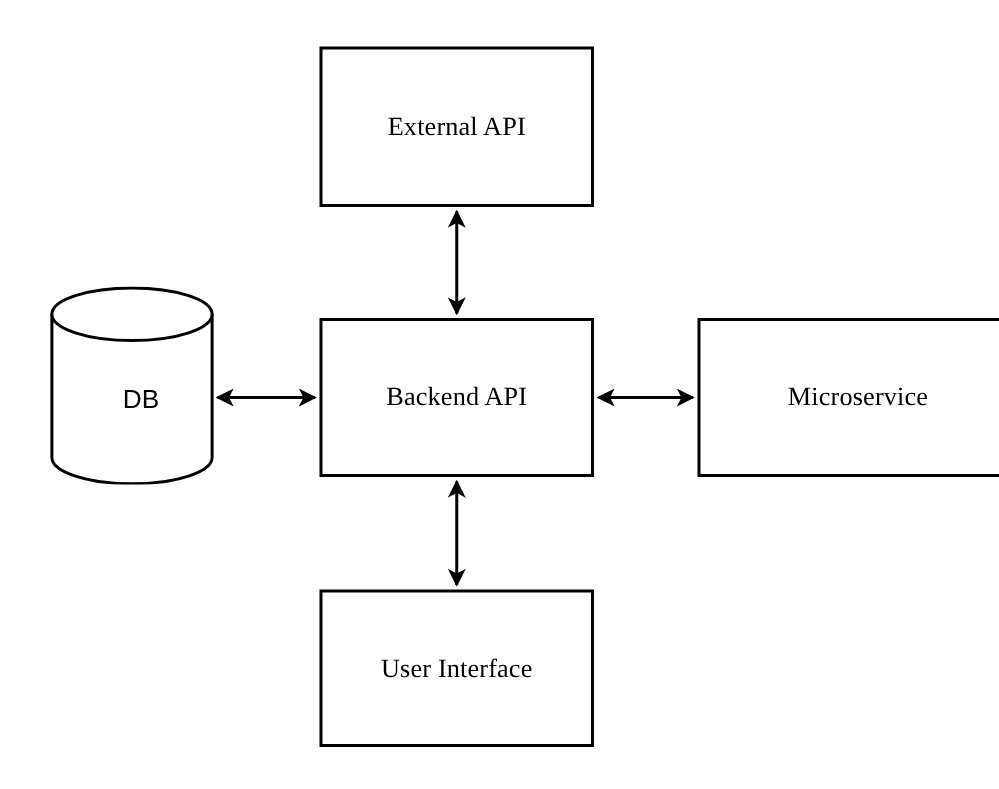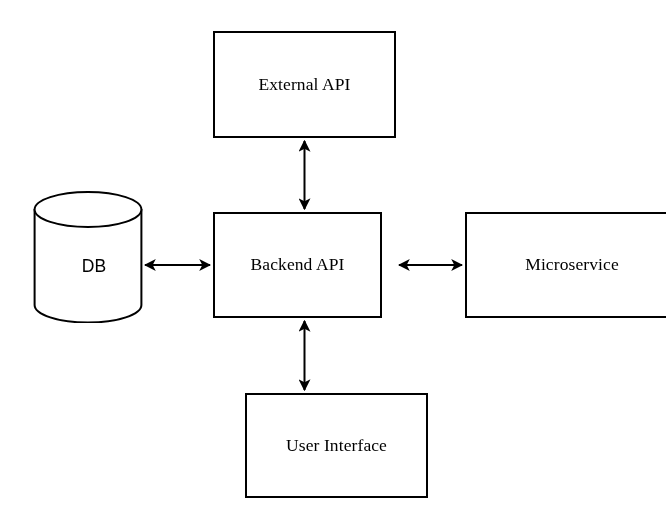--- a/index.html
+++ b/index.html
@@ -41,35 +41,34 @@
   }
   #node-external-api {
     left: 213px;
     top: 31px;
     width: 183px;
     height: 107px;
   }
   #node-backend-api {
     left: 213px;
     top: 212px;
-    width: 169px;
+    width: 183px;
     height: 106px;
   }
   #node-microservice {
     left: 465px;
     top: 212px;
     width: 214px;
     height: 106px;
   }
   #node-user-interface {
     left: 213px;
     top: 393px;
     width: 183px;
     height: 105px;
-    margin-left: 32px;
   }
   .db-cylinder {
     position: absolute;
     left: 33px;
     top: 191px;
     width: 110px;
     height: 132px;
   }
   .db-label {
     position: absolute;

